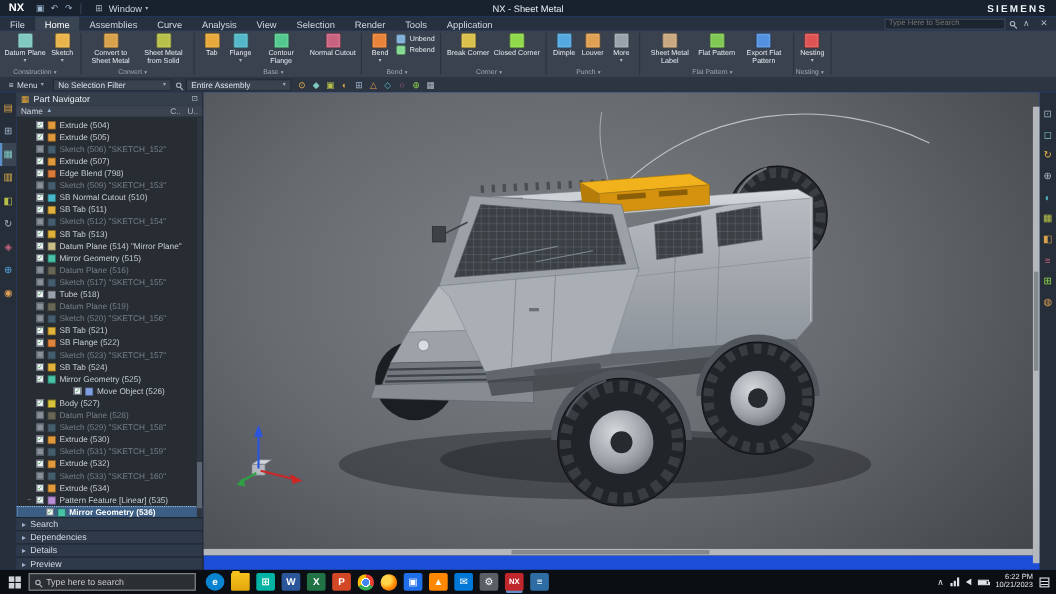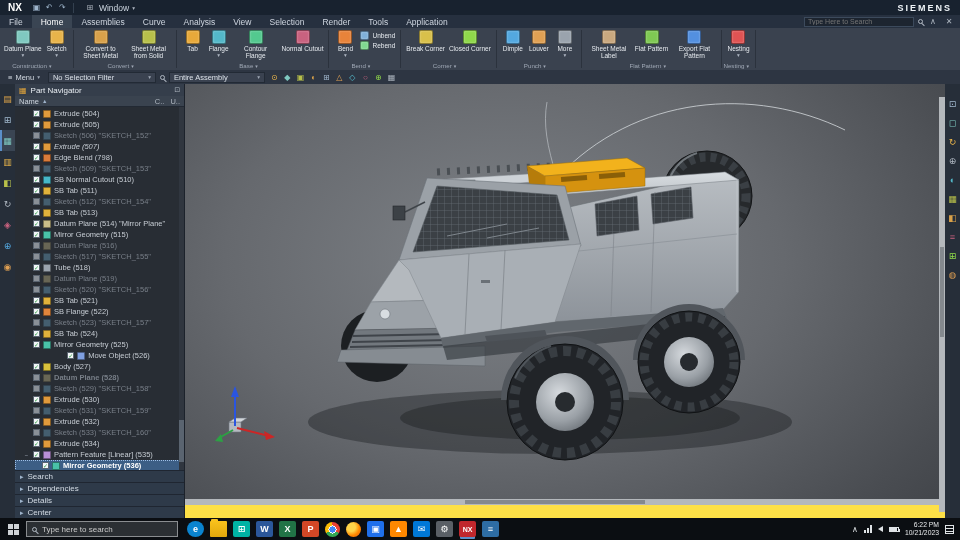--- a/index.html
+++ b/index.html
@@ -1,17 +1,17 @@
 <!DOCTYPE html>
 <html><head>
 <meta charset="utf-8">
 <style>
   *{margin:0;padding:0;box-sizing:border-box;font-family:"Liberation Sans","DejaVu Sans",sans-serif;}
   html,body{width:960px;height:540px;overflow:hidden;background:#000;}
-  .app{position:relative;width:960px;height:540px;background:#fde047;overflow:hidden;}
+  .app{position:relative;width:960px;height:540px;background:#1d4ed8;overflow:hidden;}
 
   
   .titlebar{position:absolute;left:0;top:0;width:960px;height:15px;background:#18222f;display:flex;align-items:center;color:#dfe5ec;font-size:8.5px;}
   .nxlogo{font-weight:bold;font-size:10px;padding:0 8px;color:#fff;}
   .qa-ic{width:13px;height:12px;display:flex;align-items:center;justify-content:center;font-size:8px;color:#9fb6cc;cursor:default;}
   .qa-sep{width:1px;height:10px;background:#33404f;margin:0 4px;}
   .win-menu{display:flex;align-items:center;gap:3px;padding:0 6px;color:#cdd6e0;}
   .tb-title{position:absolute;left:0;right:0;text-align:center;pointer-events:none;color:#e8edf2;font-size:8.5px;}
   .brand{margin-left:auto;padding:0 8px;font-weight:bold;letter-spacing:2px;color:#eef3f7;font-size:9px;z-index:2;}
 
@@ -128,20 +128,21 @@
         <span class="qa-ic">▣</span>
         <span class="qa-ic">↶</span>
         <span class="qa-ic">↷</span>
       </span>
     <span class="qa-sep"></span>
     <span class="win-menu">
       <span class="tr-ic">⊞</span>
       <span>Window</span>
       <span class="drop">▾</span>
     </span>
+    <span class="tb-title">NX - Sheet Metal</span>
     <span class="brand">SIEMENS</span>
   </div>
 
   <div class="tabsrow">
     <div style="display:flex;align-items:stretch;">
         <div class="mtab">File</div>
         <div class="mtab active">Home</div>
         <div class="mtab">Assemblies</div>
         <div class="mtab">Curve</div>
         <div class="mtab">Analysis</div>
@@ -370,21 +371,21 @@
             <span class="cbx">✓</span>
             <span class="fic" style="background: rgb(224, 154, 60);"></span>
             <span class="tlabel">Extrude (505)</span>
           </div>
           <div class="trow dim" style="padding-left: 8px;">
             <span class="exp"></span>
             <span class="cbx off"></span>
             <span class="fic" style="background: rgb(111, 168, 201);"></span>
             <span class="tlabel">Sketch (506) "SKETCH_152"</span>
           </div>
-          <div class="trow" style="padding-left: 8px; font-style: italic;">
+          <div class="trow" style="padding-left: 8px;">
             <span class="exp"></span>
             <span class="cbx">✓</span>
             <span class="fic" style="background: rgb(224, 154, 60);"></span>
             <span class="tlabel">Extrude (507)</span>
           </div>
           <div class="trow" style="padding-left: 8px;">
             <span class="exp"></span>
             <span class="cbx">✓</span>
             <span class="fic" style="background: rgb(217, 123, 58);"></span>
             <span class="tlabel">Edge Blend (798)</span>
@@ -496,21 +497,21 @@
             <span class="cbx">✓</span>
             <span class="fic" style="background: rgb(127, 159, 224);"></span>
             <span class="tlabel">Move Object (526)</span>
           </div>
           <div class="trow" style="padding-left: 8px;">
             <span class="exp"></span>
             <span class="cbx">✓</span>
             <span class="fic" style="background: rgb(217, 194, 60);"></span>
             <span class="tlabel">Body (527)</span>
           </div>
-          <div class="trow dim" style="padding-left: 8px; font-weight: bold;">
+          <div class="trow dim" style="padding-left: 8px;">
             <span class="exp"></span>
             <span class="cbx off"></span>
             <span class="fic" style="background: rgb(201, 189, 136);"></span>
             <span class="tlabel">Datum Plane (528)</span>
           </div>
           <div class="trow dim" style="padding-left: 8px;">
             <span class="exp"></span>
             <span class="cbx off"></span>
             <span class="fic" style="background: rgb(111, 168, 201);"></span>
             <span class="tlabel">Sketch (529) "SKETCH_158"</span>
@@ -566,21 +567,21 @@
           <div class="ppanel">
             <span class="arr">▸</span>
             <span>Dependencies</span>
           </div>
           <div class="ppanel">
             <span class="arr">▸</span>
             <span>Details</span>
           </div>
           <div class="ppanel">
             <span class="arr">▸</span>
-            <span>Center</span>
+            <span>Preview</span>
           </div>
         </div>
     </div>
 
     <div class="viewport">
       <div class="vp-canvas">
 
         <svg width="760" height="421" viewBox="0 0 760 421" style="position:absolute;left:0;top:0;">
           <defs>
             <linearGradient id="sideG" x1="0" y1="0" x2="0" y2="1">

